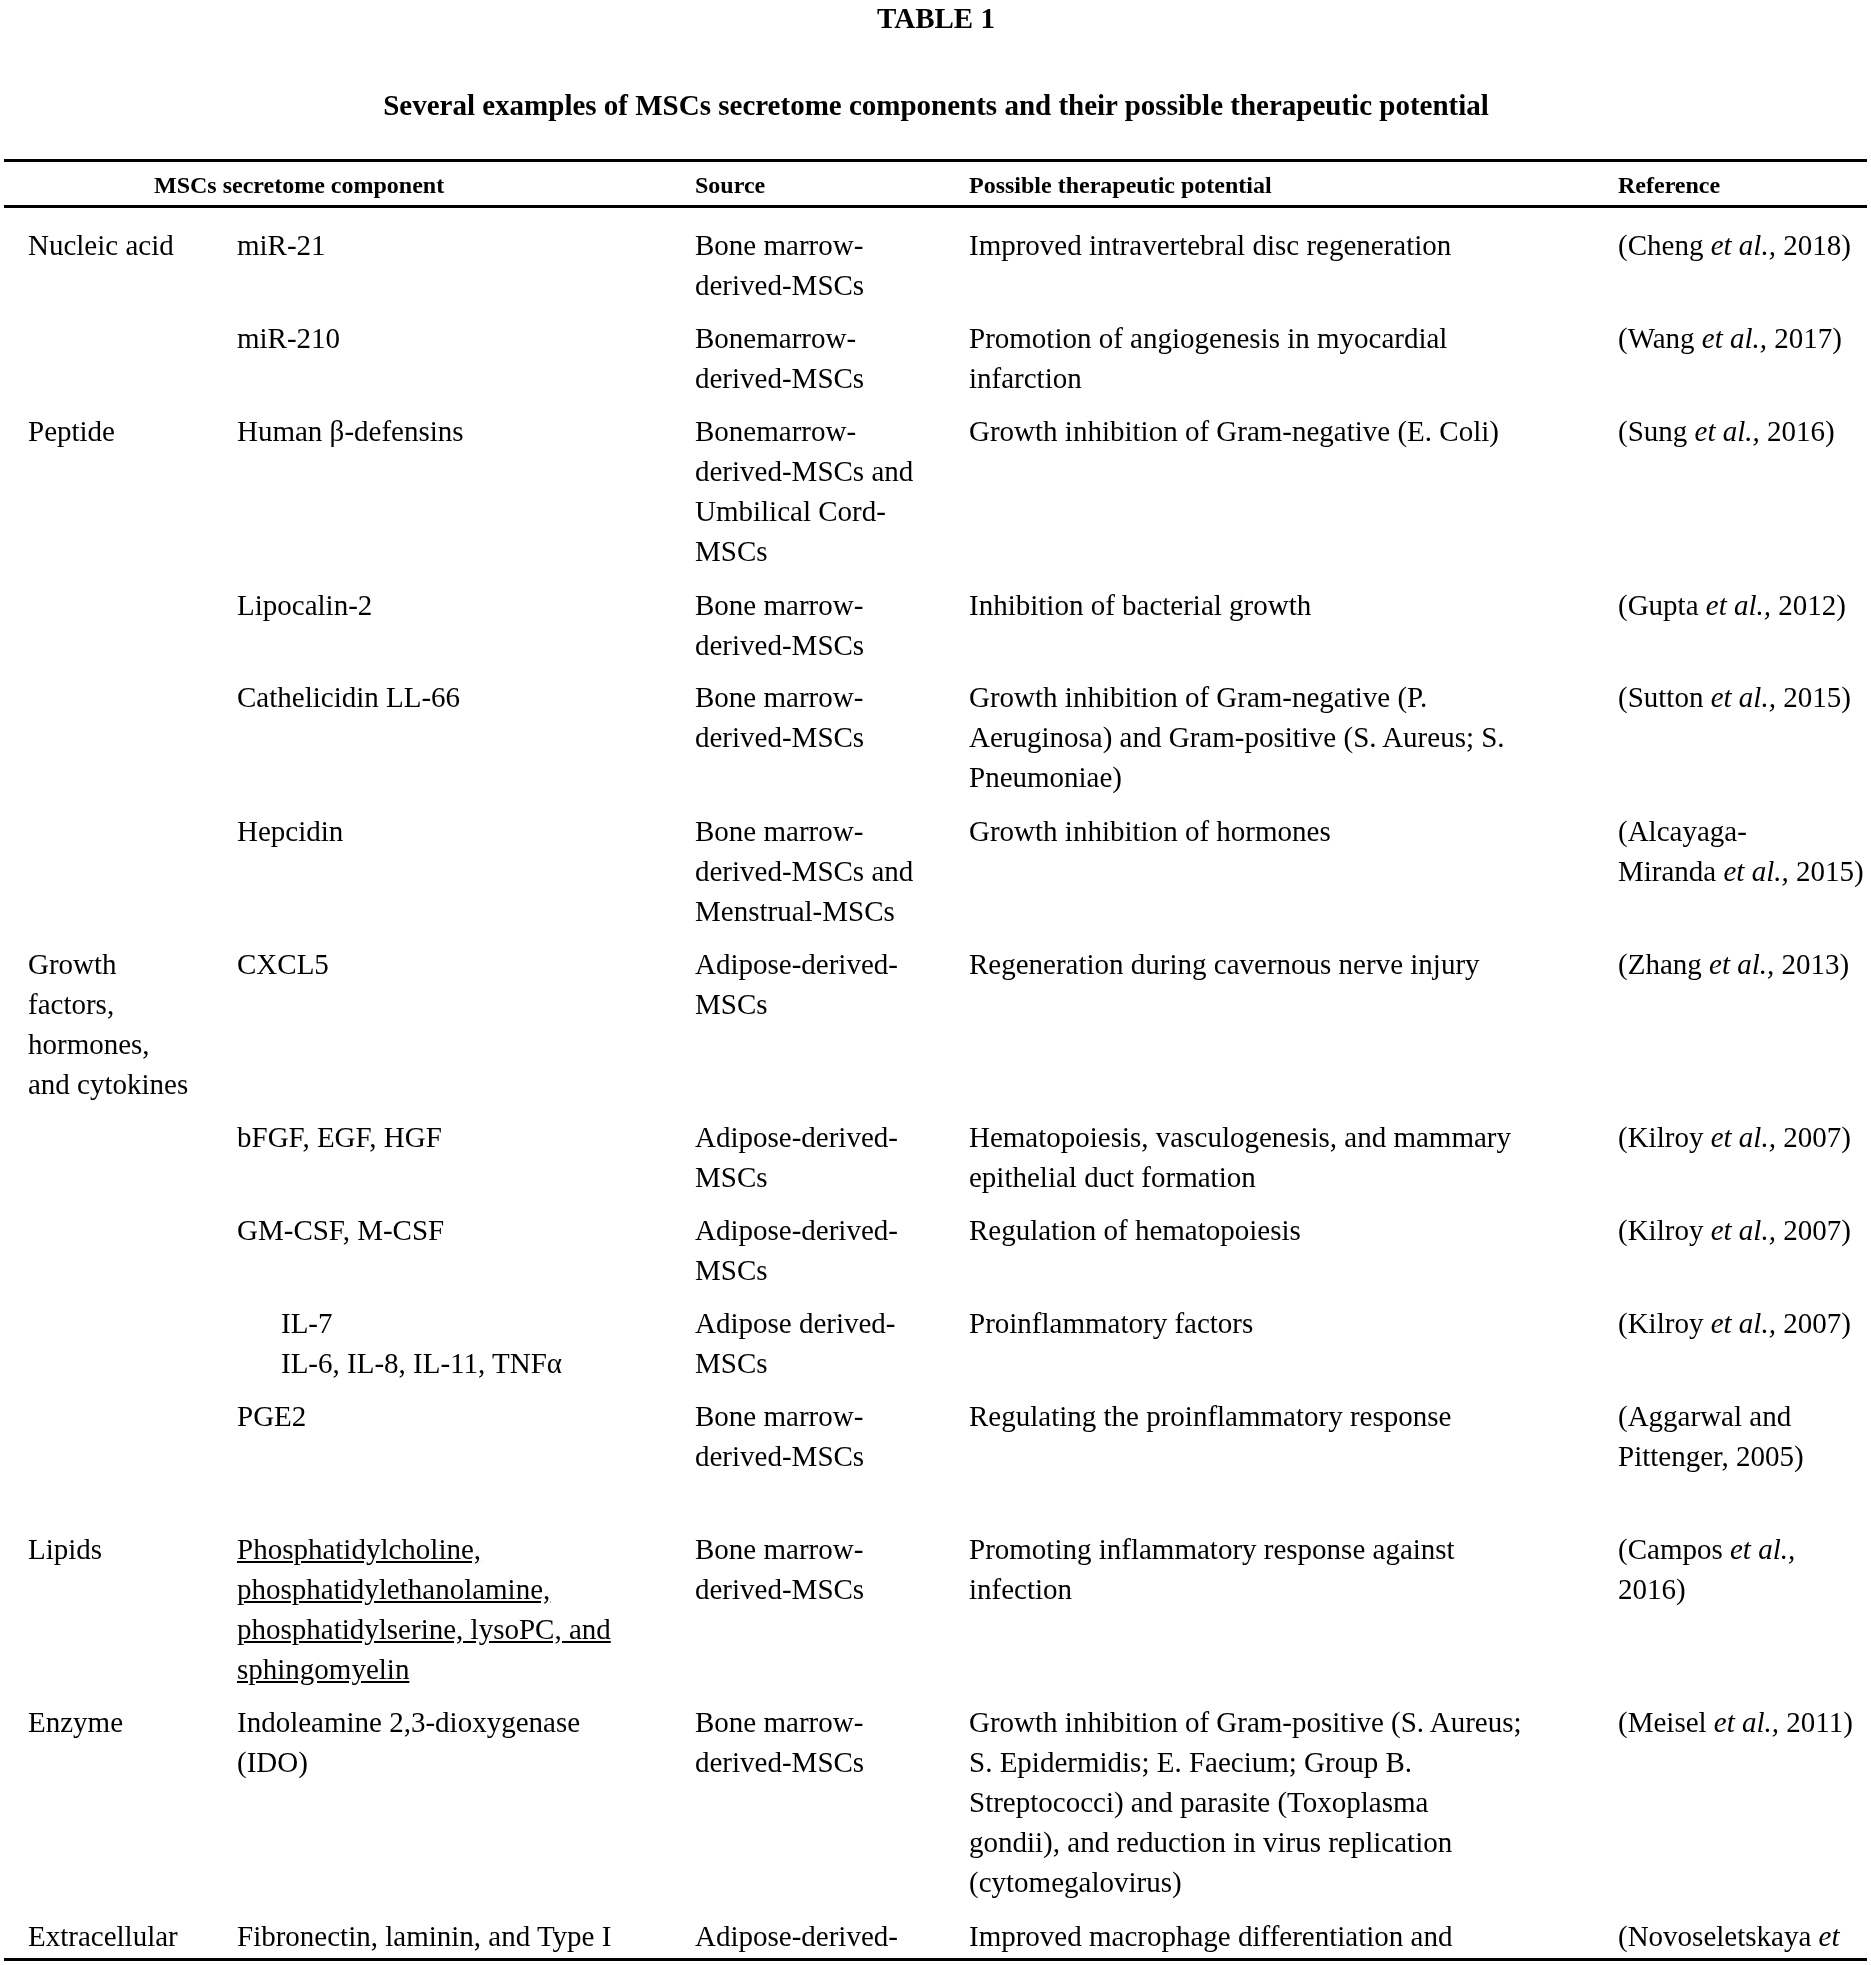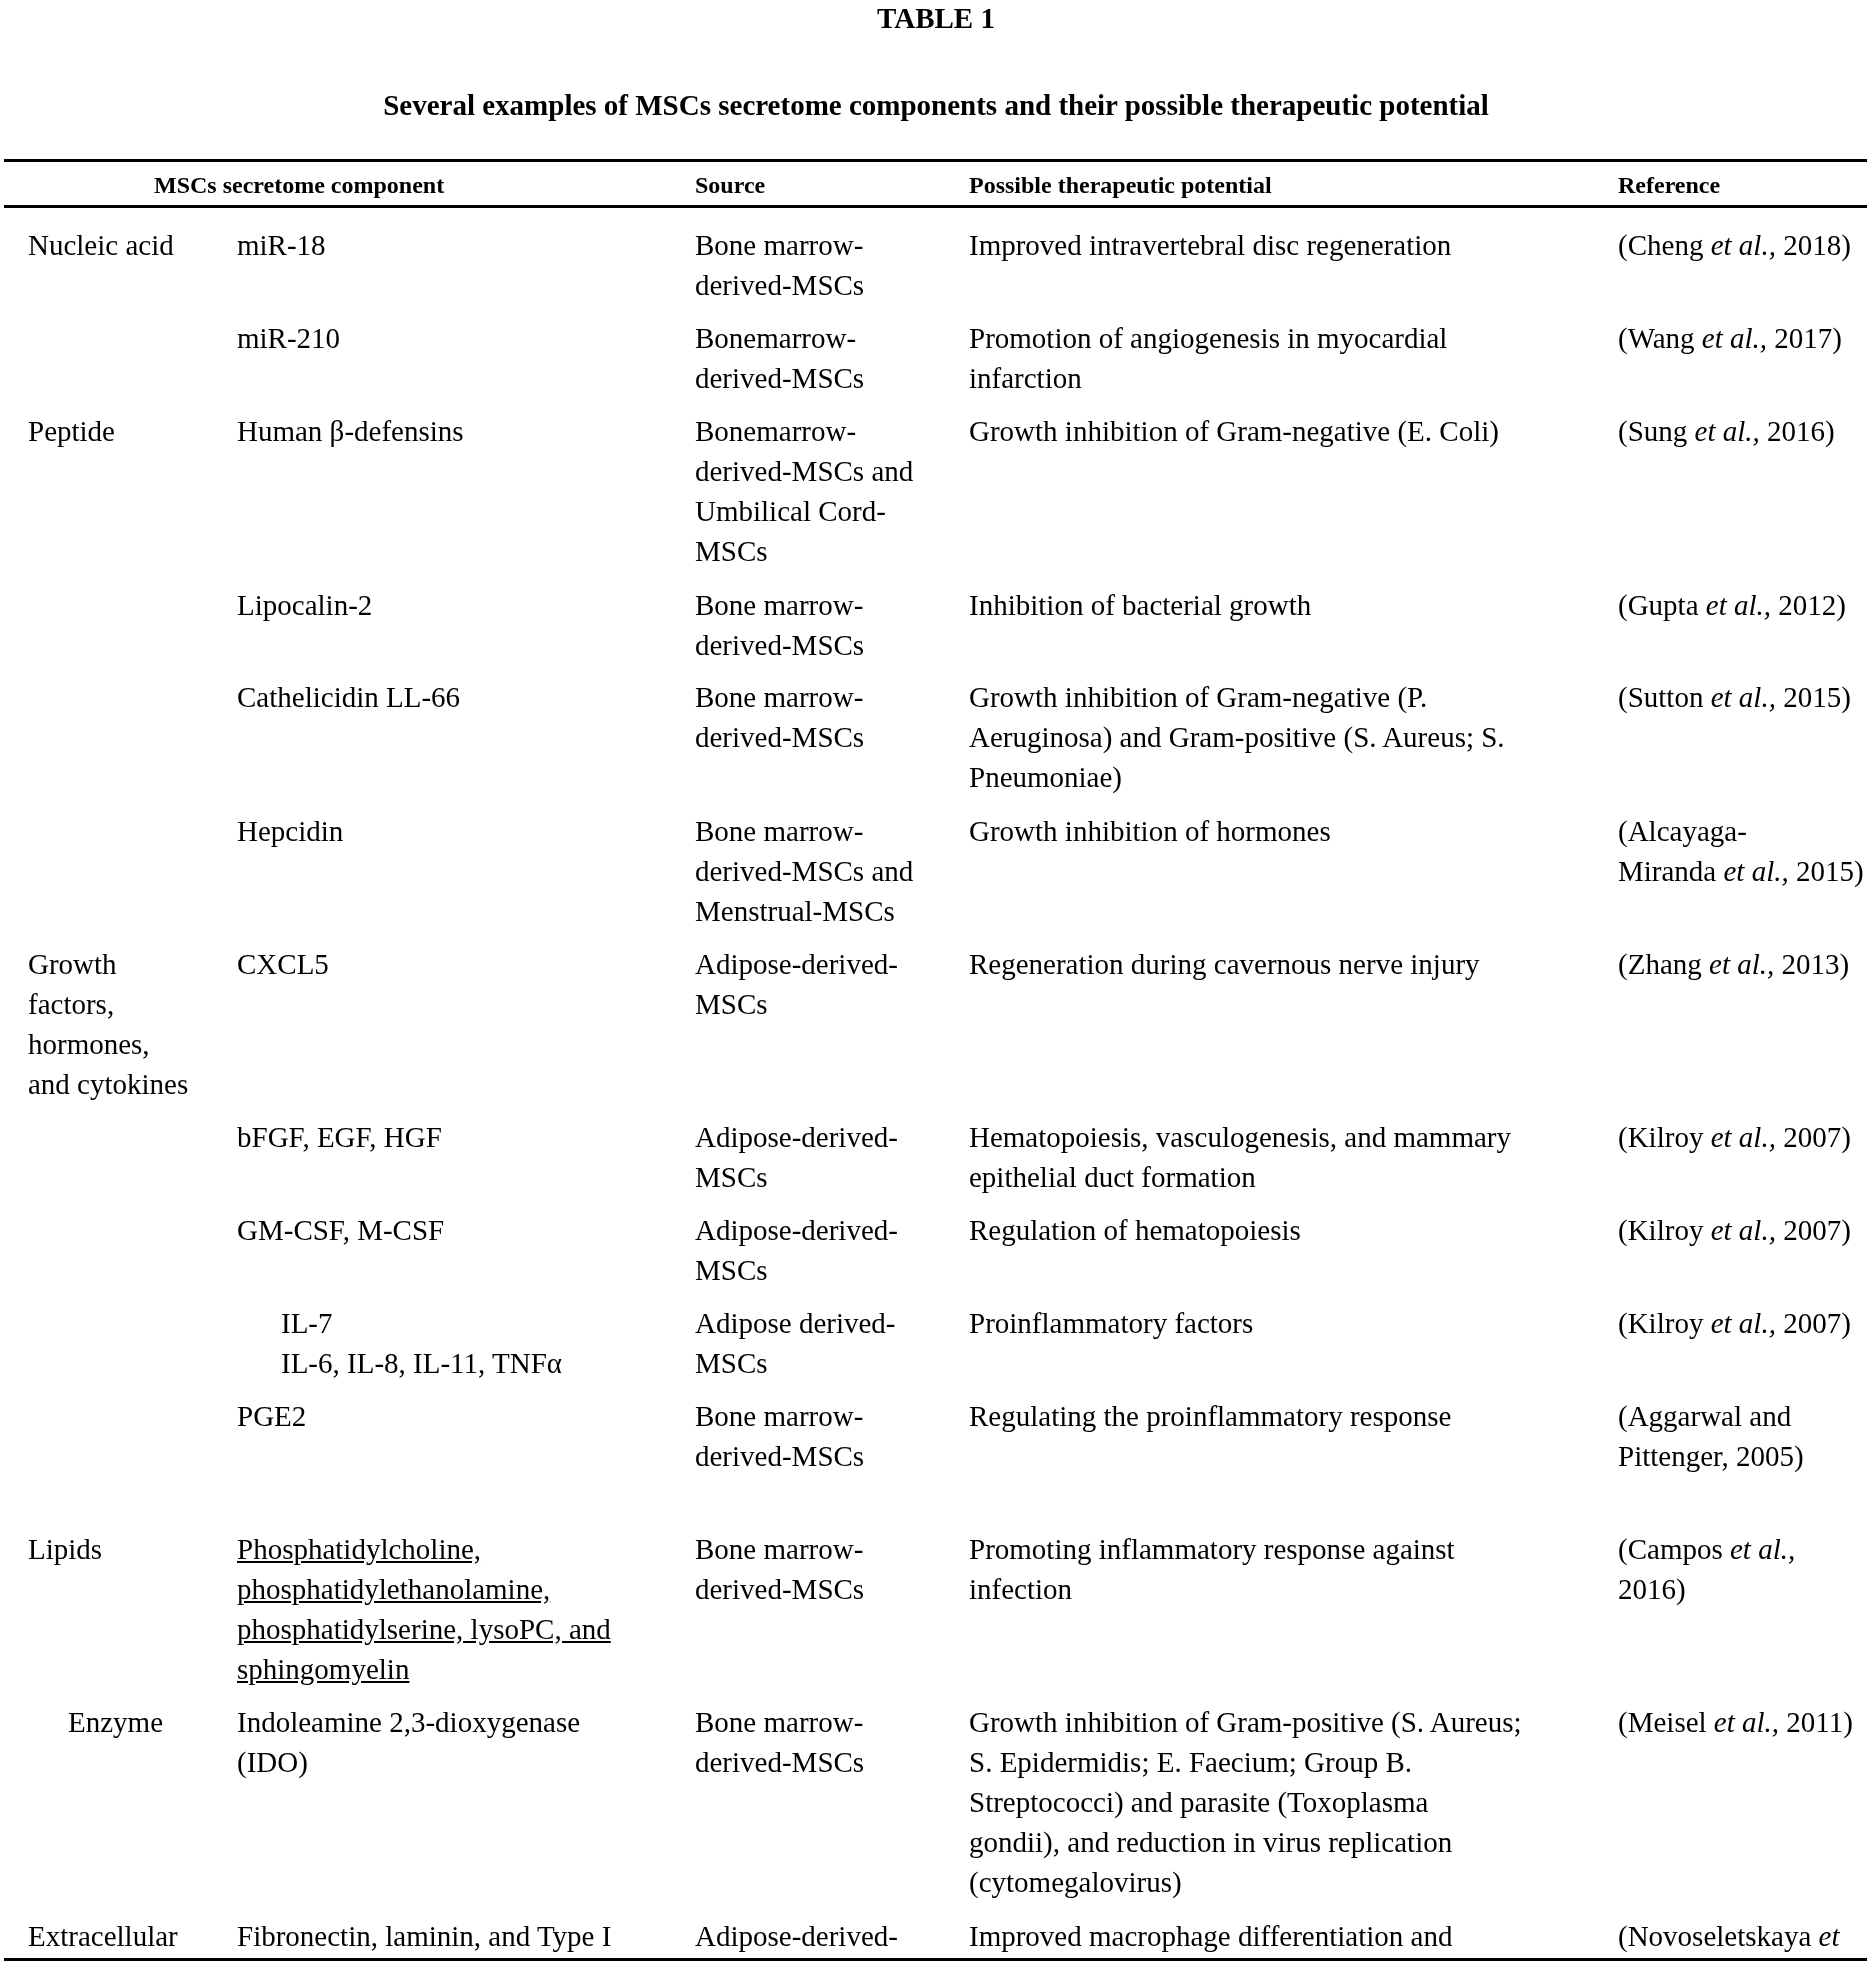--- a/index.html
+++ b/index.html
@@ -44,21 +44,21 @@
 
 <div class="rule top"></div>
 <div class="hdr" style="left:154px">MSCs secretome component</div>
 <div class="hdr" style="left:695px">Source</div>
 <div class="hdr" style="left:969px">Possible therapeutic potential</div>
 <div class="hdr" style="left:1618px">Reference</div>
 <div class="rule mid"></div>
 
 <div id="rows">
     <div class="cell c1" style="top: 225px;">Nucleic acid</div>
-    <div class="cell c2" style="top: 225px;">miR-18</div>
+    <div class="cell c2" style="top: 225px;">miR-21</div>
     <div class="cell c3" style="top: 225px;">Bone marrow-
 derived-MSCs</div>
     <div class="cell c4" style="top: 225px;">Improved intravertebral disc regeneration</div>
     <div class="cell c5 ref" style="top: 225px;">(<a>Cheng <i>et al.,</i> 2018</a>)</div>
     <div class="cell c1" style="top: 318px;"></div>
     <div class="cell c2" style="top: 318px;">miR-210</div>
     <div class="cell c3" style="top: 318px;">Bonemarrow-
 derived-MSCs</div>
     <div class="cell c4" style="top: 318px;">Promotion of angiogenesis in myocardial
 infarction</div>
@@ -132,21 +132,21 @@
     <div class="cell c1" style="top: 1529px;">Lipids</div>
     <div class="cell c2" style="top: 1529px; text-decoration: underline;">Phosphatidylcholine,
 phosphatidylethanolamine,
 phosphatidylserine, lysoPC, and
 sphingomyelin</div>
     <div class="cell c3" style="top: 1529px;">Bone marrow-
 derived-MSCs</div>
     <div class="cell c4" style="top: 1529px;">Promoting inflammatory response against
 infection</div>
     <div class="cell c5 ref" style="top: 1529px;">(<a>Campos <i>et al.,</i> 2016</a>)</div>
-    <div class="cell c1" style="top: 1702px; margin-left: 40px;">Enzyme</div>
+    <div class="cell c1" style="top: 1702px;">Enzyme</div>
     <div class="cell c2" style="top: 1702px;">Indoleamine 2,3-dioxygenase
 (IDO)</div>
     <div class="cell c3" style="top: 1702px;">Bone marrow-
 derived-MSCs</div>
     <div class="cell c4" style="top: 1702px;">Growth inhibition of Gram-positive (S. Aureus;
 S. Epidermidis; E. Faecium; Group B.
 Streptococci) and parasite (Toxoplasma
 gondii), and reduction in virus replication
 (cytomegalovirus)</div>
     <div class="cell c5 ref" style="top: 1702px;">(<a>Meisel <i>et al.,</i> 2011</a>)</div>

